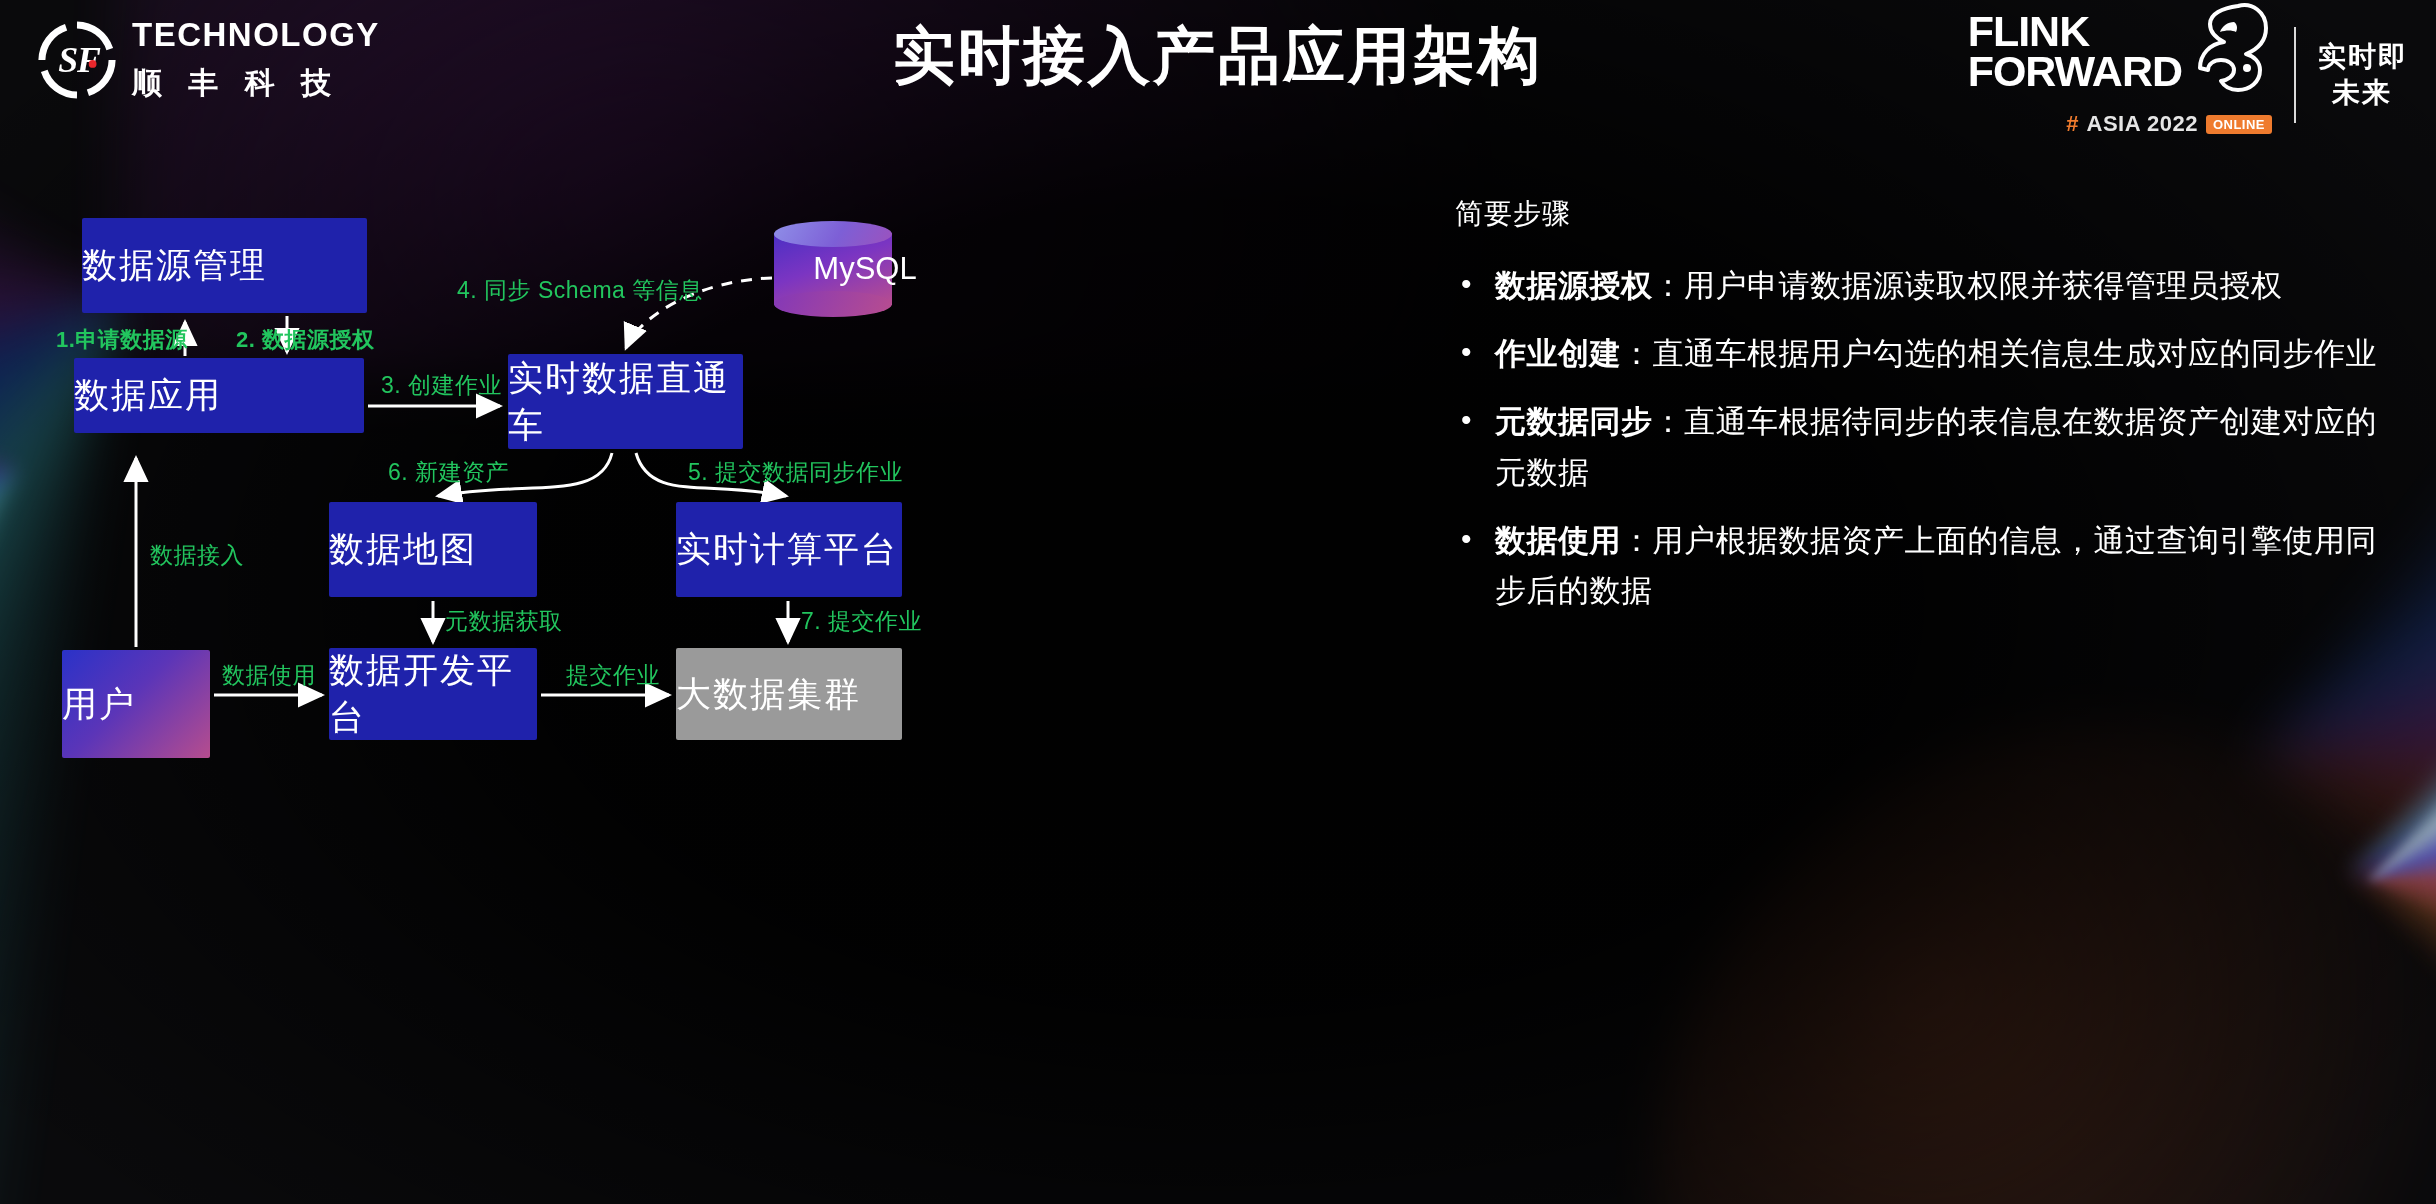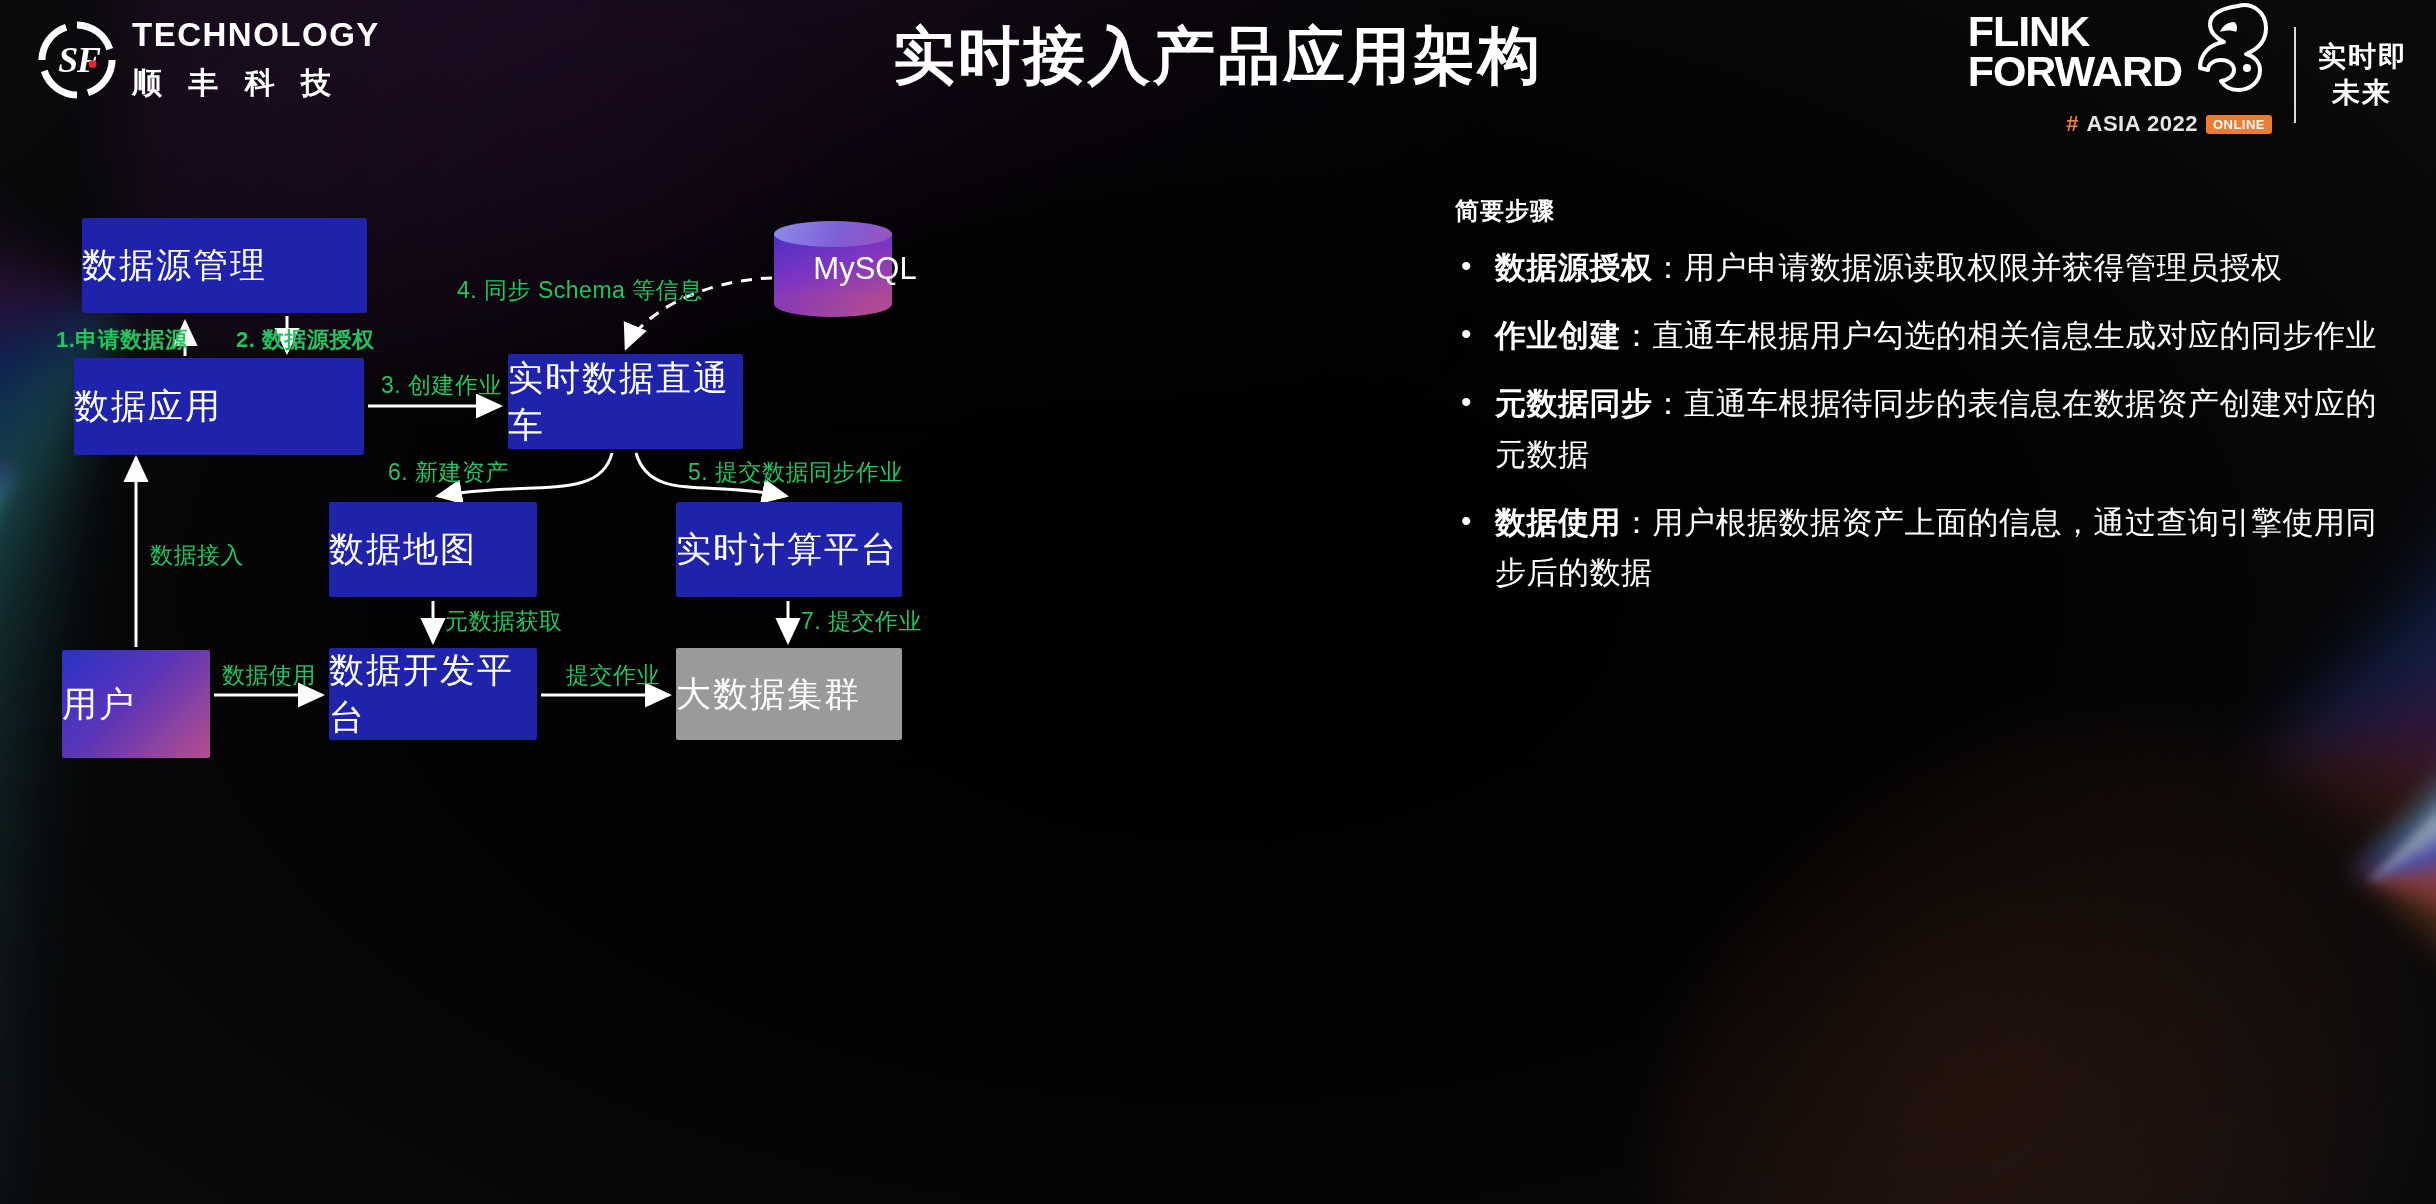--- a/index.html
+++ b/index.html
@@ -81,21 +81,21 @@
   svg#wires{position:absolute;left:0;top:0;width:1450px;height:1054px;pointer-events:none;}
 
   .node{position:absolute;border-radius:2px;display:flex;align-items:center;
     justify-content:flex-start;color:#fff;font-size:35px;letter-spacing:2px;
     box-sizing:border-box;}
   .blue{background:#1f22ab;}
   .grey{background:#9a9a9a;}
   .usergrad{background:linear-gradient(135deg,#2a32c8 0%,#5b35b8 45%,#b64d8e 100%);}
 
   .n-src   {left:82px; top:68px;  width:285px;height:95px;}
-  .n-app   {left:74px; top:208px; width:290px;height:97px;}
+  .n-app   {left:74px; top:208px; width:290px;height:75px;}
   .n-car   {left:508px;top:204px; width:235px;height:95px;}
   .n-map   {left:329px;top:352px; width:208px;height:95px;}
   .n-calc  {left:676px;top:352px; width:226px;height:95px;}
   .n-user  {left:62px; top:500px; width:148px;height:108px;}
   .n-dev   {left:329px;top:498px; width:208px;height:92px;}
   .n-bd    {left:676px;top:498px; width:226px;height:92px;}
 
   
   #mysql{position:absolute;left:774px;top:71px;width:118px;height:96px;}
   #mysql .body{position:absolute;left:0;top:12px;width:118px;height:72px;
@@ -105,21 +105,21 @@
   #mysql .bot{position:absolute;left:0;top:70px;width:118px;height:26px;border-radius:50%;
     background:linear-gradient(120deg,#8338b8 0%,#b84d8f 100%);}
   #mysql .lbl{position:absolute;left:0;top:0;width:118px;height:96px;display:flex;
     align-items:center;justify-content:center;font-size:31px;color:#fff;z-index:3;padding-left:32px;}
 
   .elabel{position:absolute;color:#22c55e;font-size:23px;white-space:nowrap;letter-spacing:.5px;margin-top:7px;}
   .elabel.bold{font-weight:bold;font-size:22px;}
 
   
   #steps{position:absolute;left:1455px;top:195px;width:930px;}
-  #steps-title{font-size:24px;font-weight:bold;letter-spacing:1px;margin-bottom:16px;}
+  #steps-title{font-size:28px;font-weight:normal;letter-spacing:1px;margin-bottom:28px;}
   .step{display:flex;align-items:flex-start;margin-bottom:18px;}
   .step .dot{width:34px;flex:0 0 34px;font-size:30px;line-height:1.55;text-align:left;
     padding-left:6px;color:#fff;}
   .step .txt{font-size:31px;line-height:1.62;letter-spacing:.5px;color:#fff;}
   .step .txt b{font-weight:bold;}
 </style>
 </head>
 <body>
 
 <div id="bg">

